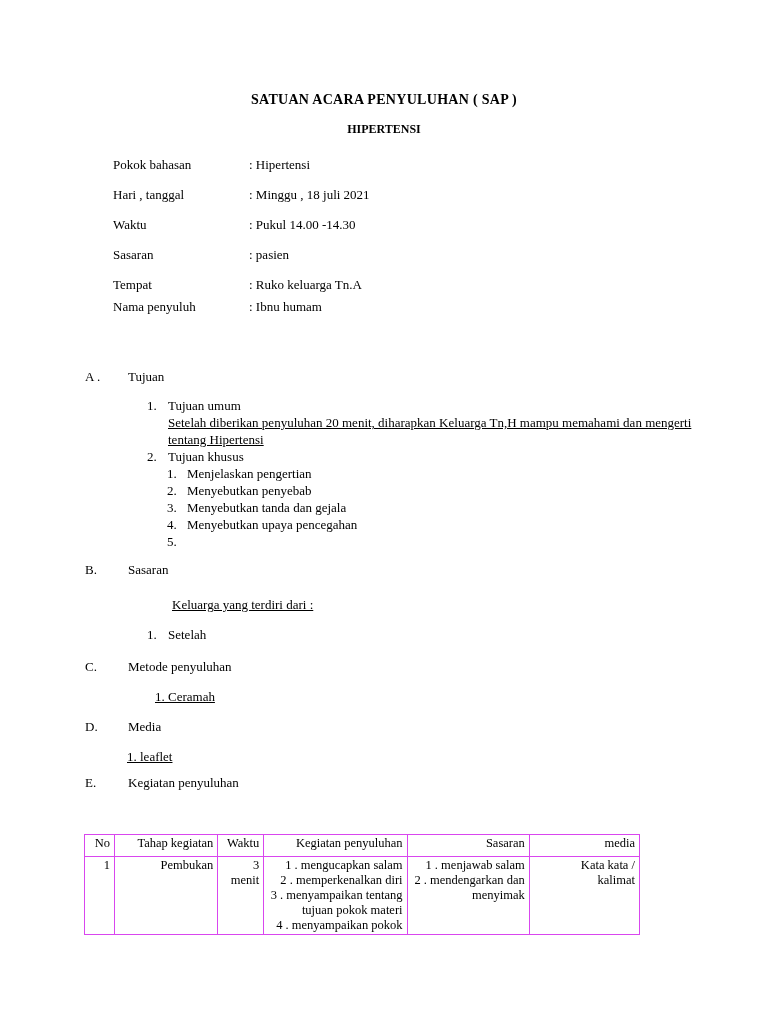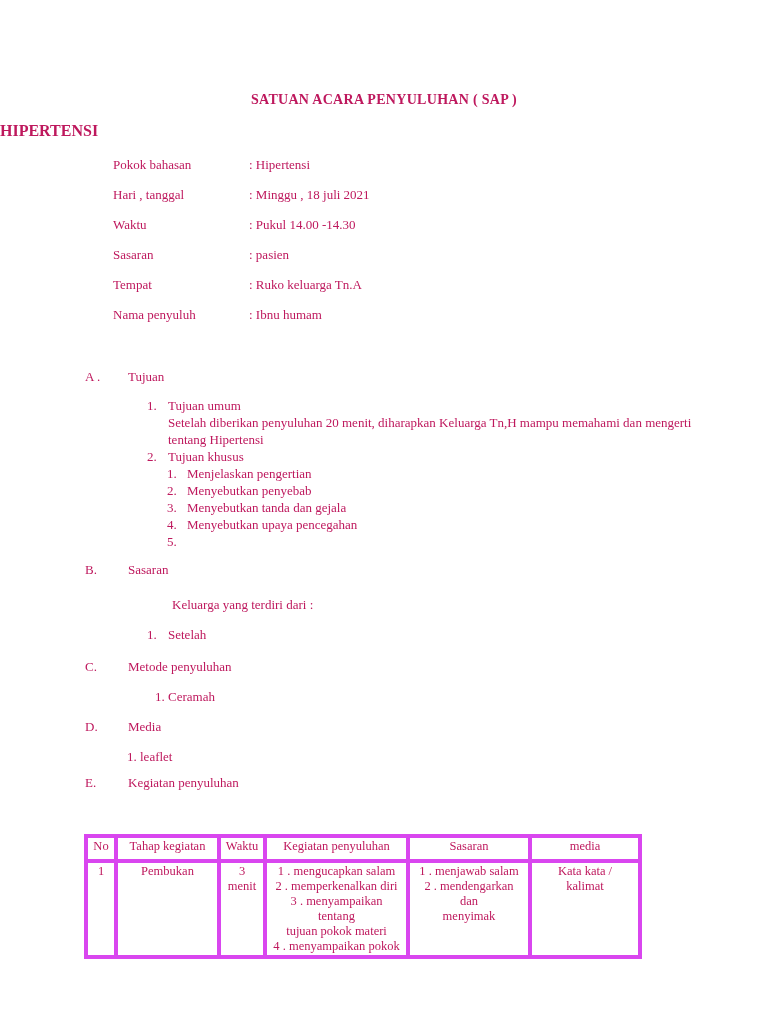--- a/index.html
+++ b/index.html
@@ -3,67 +3,67 @@
 <meta charset="utf-8">
 <style>
   html, body { margin: 0; padding: 0; background: #ffffff; }
   .page {
     position: relative;
     width: 768px;
     height: 1024px;
     background: #ffffff;
     font-family: "Liberation Serif", "DejaVu Serif", serif;
     font-size: 13px;
-    color: #be185d;
+    color: #000000;
     overflow: hidden;
   }
   .abs { position: absolute; }
   .doc-title {
     left: 0; right: 0; top: 92px;
     text-align: center;
     font-weight: bold;
     font-size: 14px;
     letter-spacing: 0.3px;
   }
   .doc-subtitle {
     left: 0; right: 0; top: 122px;
-    text-align: left;
+    text-align: center;
     font-weight: bold;
-    font-size: 16px;
+    font-size: 12px;
   }
   .info-row {
     left: 89px; right: 78px;
     display: flex;
     line-height: 17px;
   }
   .info-label { width: 136px; flex: 0 0 136px; margin-left: 24px; }
   .section-row {
     left: 85px; right: 78px;
     display: flex;
     line-height: 17px;
   }
   .section-letter { width: 43px; flex: 0 0 43px; }
   .list-row { display: flex; line-height: 17px; }
   .num { flex: 0 0 21px; width: 21px; }
   .num-sub { flex: 0 0 20px; width: 20px; }
   .tujuan-block { left: 147px; right: 75px; }
   .tujuan-para { margin-left: 21px; line-height: 17px; }
   .khusus-list { margin-left: 20px; }
-  .plain-line { line-height: 17px; }
+  .plain-line { line-height: 17px; text-decoration: underline; }
   table.kegiatan-table {
     border-collapse: collapse;
     table-layout: fixed;
     width: 556px;
     font-size: 12.5px;
   }
   table.kegiatan-table td, table.kegiatan-table th {
-    border: 4px solid #d946ef;
+    border: 1px solid #d946ef;
     padding: 1px 4px 1px 4px;
     vertical-align: top;
-    text-align: center;
+    text-align: right;
     font-weight: normal;
     line-height: 15px;
     overflow: hidden;
   }
   table.kegiatan-table th { height: 19px; }
   td.cell-center { text-align: center; }
   .row-body td { height: 73px; }
 </style>
 </head>
 <body>
@@ -86,21 +86,21 @@
     <div class="info-value">: Pukul 14.00 -14.30</div>
   </div>
   <div class="abs info-row" style="top:246px">
     <div class="info-label">Sasaran</div>
     <div class="info-value">: pasien</div>
   </div>
   <div class="abs info-row" style="top:276px">
     <div class="info-label">Tempat</div>
     <div class="info-value">: Ruko keluarga Tn.A</div>
   </div>
-  <div class="abs info-row" style="top:306px">
+  <div class="abs info-row" style="top:298px">
     <div class="info-label">Nama penyuluh</div>
     <div class="info-value">: Ibnu humam</div>
   </div>
 
   <div class="abs section-row" style="top:368px">
     <div class="section-letter">A .</div>
     <div class="section-title">Tujuan</div>
   </div>
 
   <div class="abs tujuan-block" style="top:397px">

